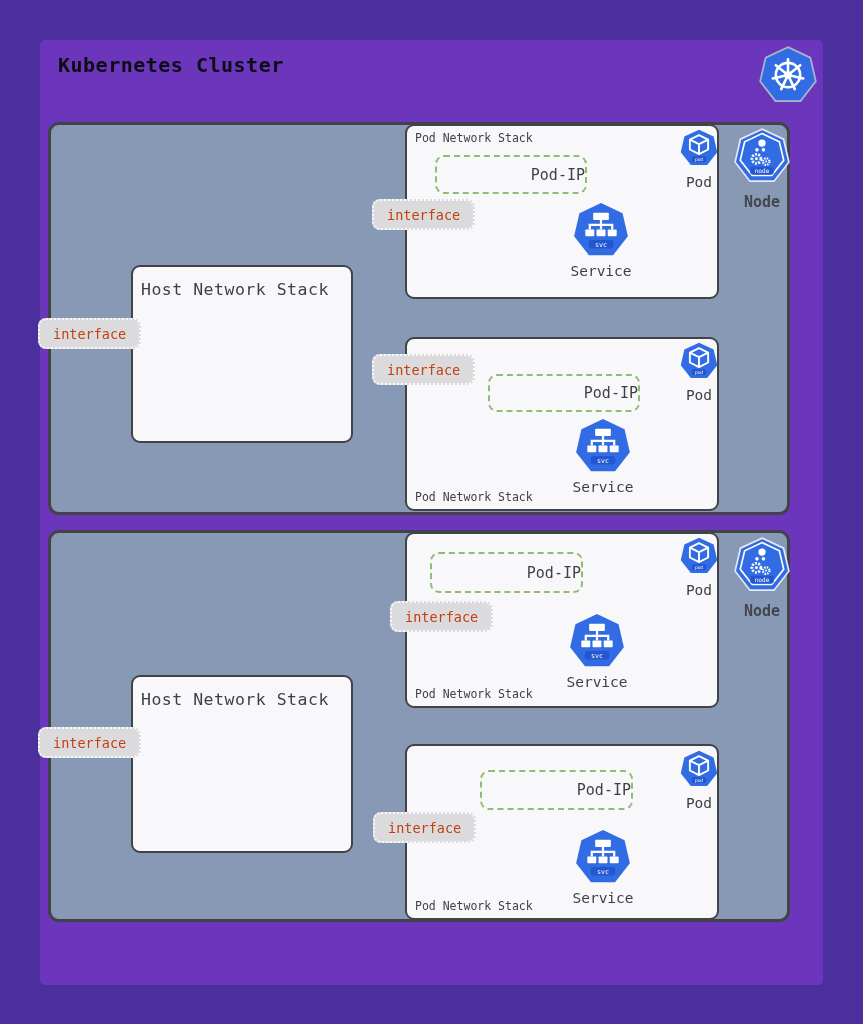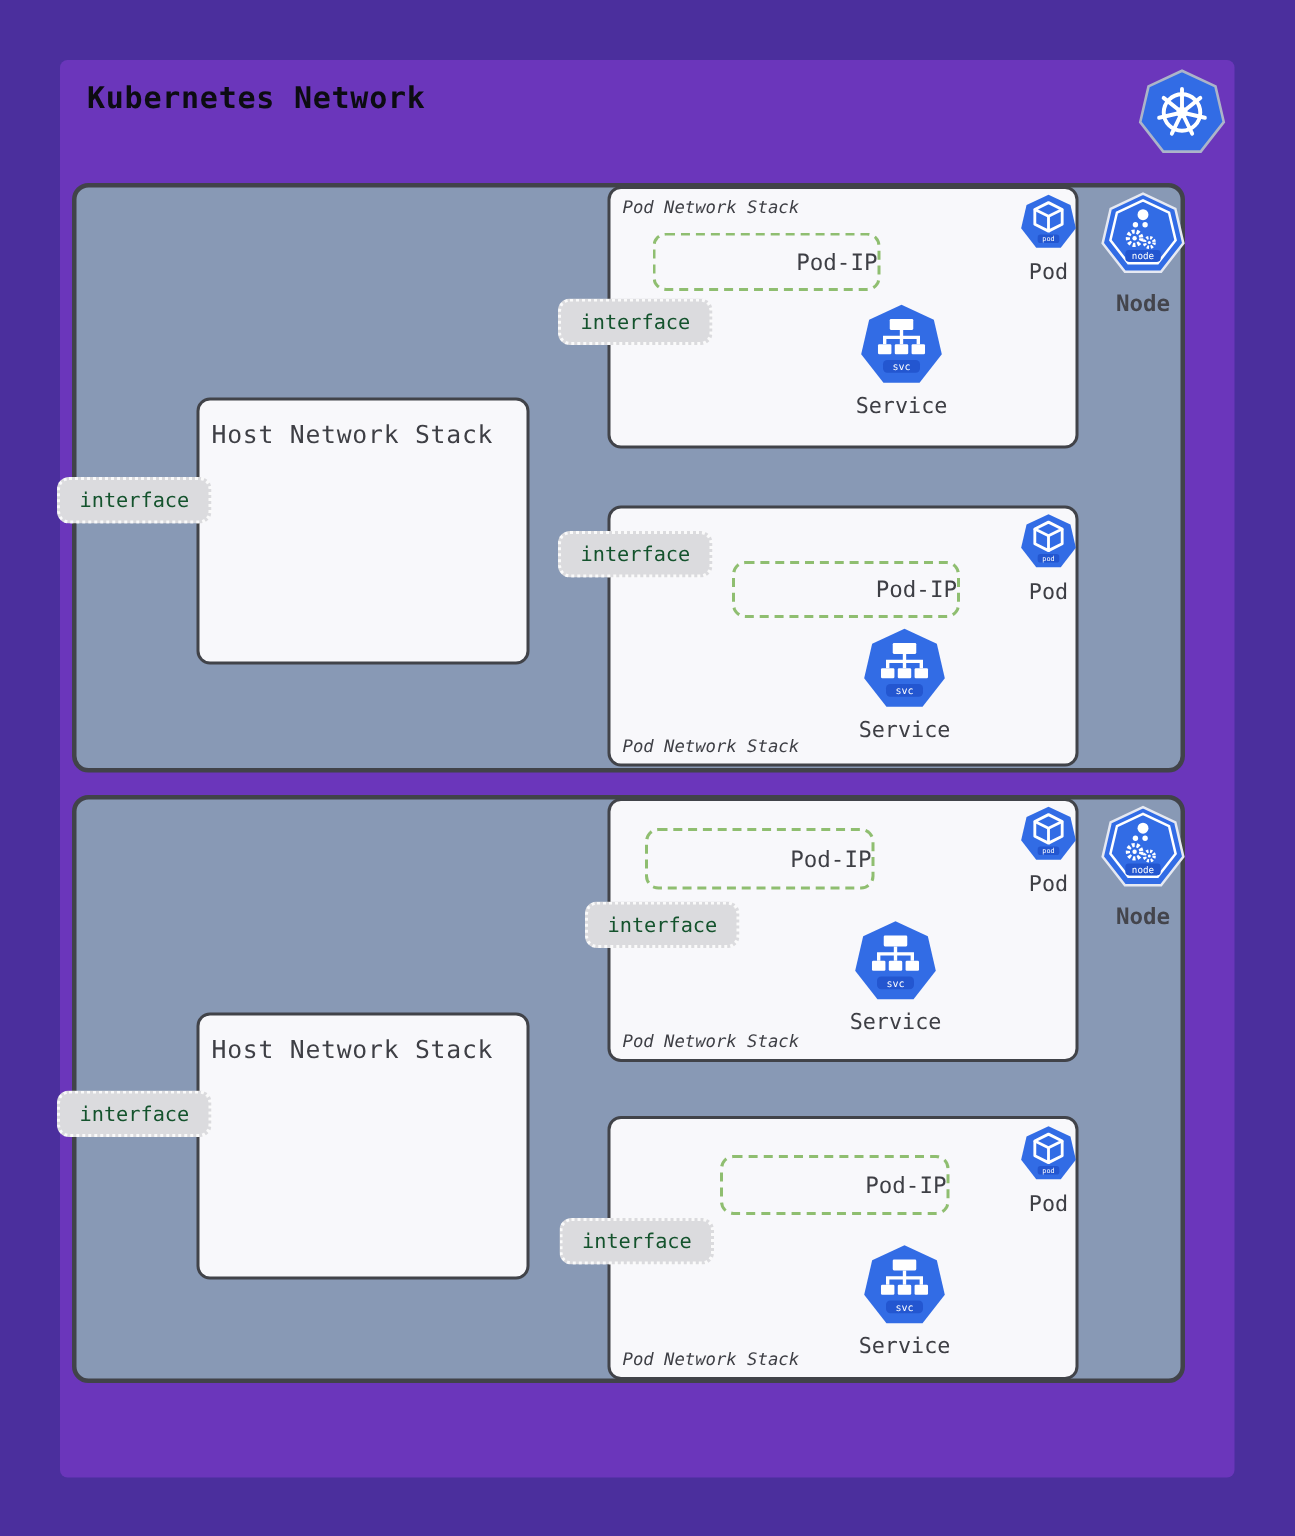--- a/index.html
+++ b/index.html
@@ -24,34 +24,34 @@
   }
   .white-box {
     position:absolute;
     background:#F8F8FB; border:2.5px solid #414349; border-radius:9px;
   }
   .host-title {
     position:absolute; left:8px; top:13px; font-size:16.5px; color:#3E3F45;
     letter-spacing:0.5px; white-space:nowrap;
   }
   .stack-label {
-    position:absolute; left:8px; font-size:11.5px; color:#3E3F45; white-space:nowrap;font-style:italic;
+    position:absolute; left:8px; font-size:11.5px; color:#3E3F45; white-space:nowrap;
   }
   .stack-label.top { top:5px; }
   .stack-label.bottom { bottom:5px; }
   .podip {
     position:absolute; border:2px dashed #8FBE70; border-radius:9px;
     display:flex; align-items:center; justify-content:flex-end;
     font-size:15px; color:#3E3F45;
   }
   .chip {
     position:absolute; height:31px; padding:0 13px;
     background:#DBDBDE; border:2px dotted rgba(255,255,255,0.85); border-radius:8px;
     display:inline-flex; align-items:center; justify-content:center;
-    font-size:13.5px; color:#14532d; white-space:nowrap; z-index:5;
+    font-size:13.5px; color:#c2410c; white-space:nowrap; z-index:5;
   }
   .icon-badge {
     position:absolute; display:flex; flex-direction:column; align-items:center;
   }
   .icon-38 { width:38px; height:40px; display:block; }
   .icon-56 { width:56px; height:58px; display:block; }
   .icon-logo { width:62px; height:58px; display:block; }
   .icon-caption { font-size:14.5px; color:#3E3F45; margin-top:6px; white-space:nowrap; }
   .svc-caption { margin-top:4px; }
   .node-caption { font-size:15px; font-weight:700; color:#44454C; margin-top:8px; }
@@ -117,21 +117,21 @@
       <circle cx="57.5" cy="60" r="1.8" fill="#fff"></circle>
       <rect x="29" y="69" width="42" height="14" rx="4" fill="#2356D0"></rect>
       <text x="50" y="80" font-size="11" fill="#fff" text-anchor="middle">node</text>
     </symbol>
   </defs>
 </svg>
 
 <div class="page">
   <div class="panel">
 
-    <div class="title">Kubernetes Network</div>
+    <div class="title">Kubernetes Cluster</div>
     <svg class="icon-logo k8s-logo">
         <use href="#sym-k8s"></use>
       </svg>
 
     <div class="node-box" style="top:82px;height:393px">
 
       <div class="icon-badge" style="left:679px;top:2px;width:64px">
         <svg class="icon-56">
             <use href="#sym-node"></use>
           </svg>

